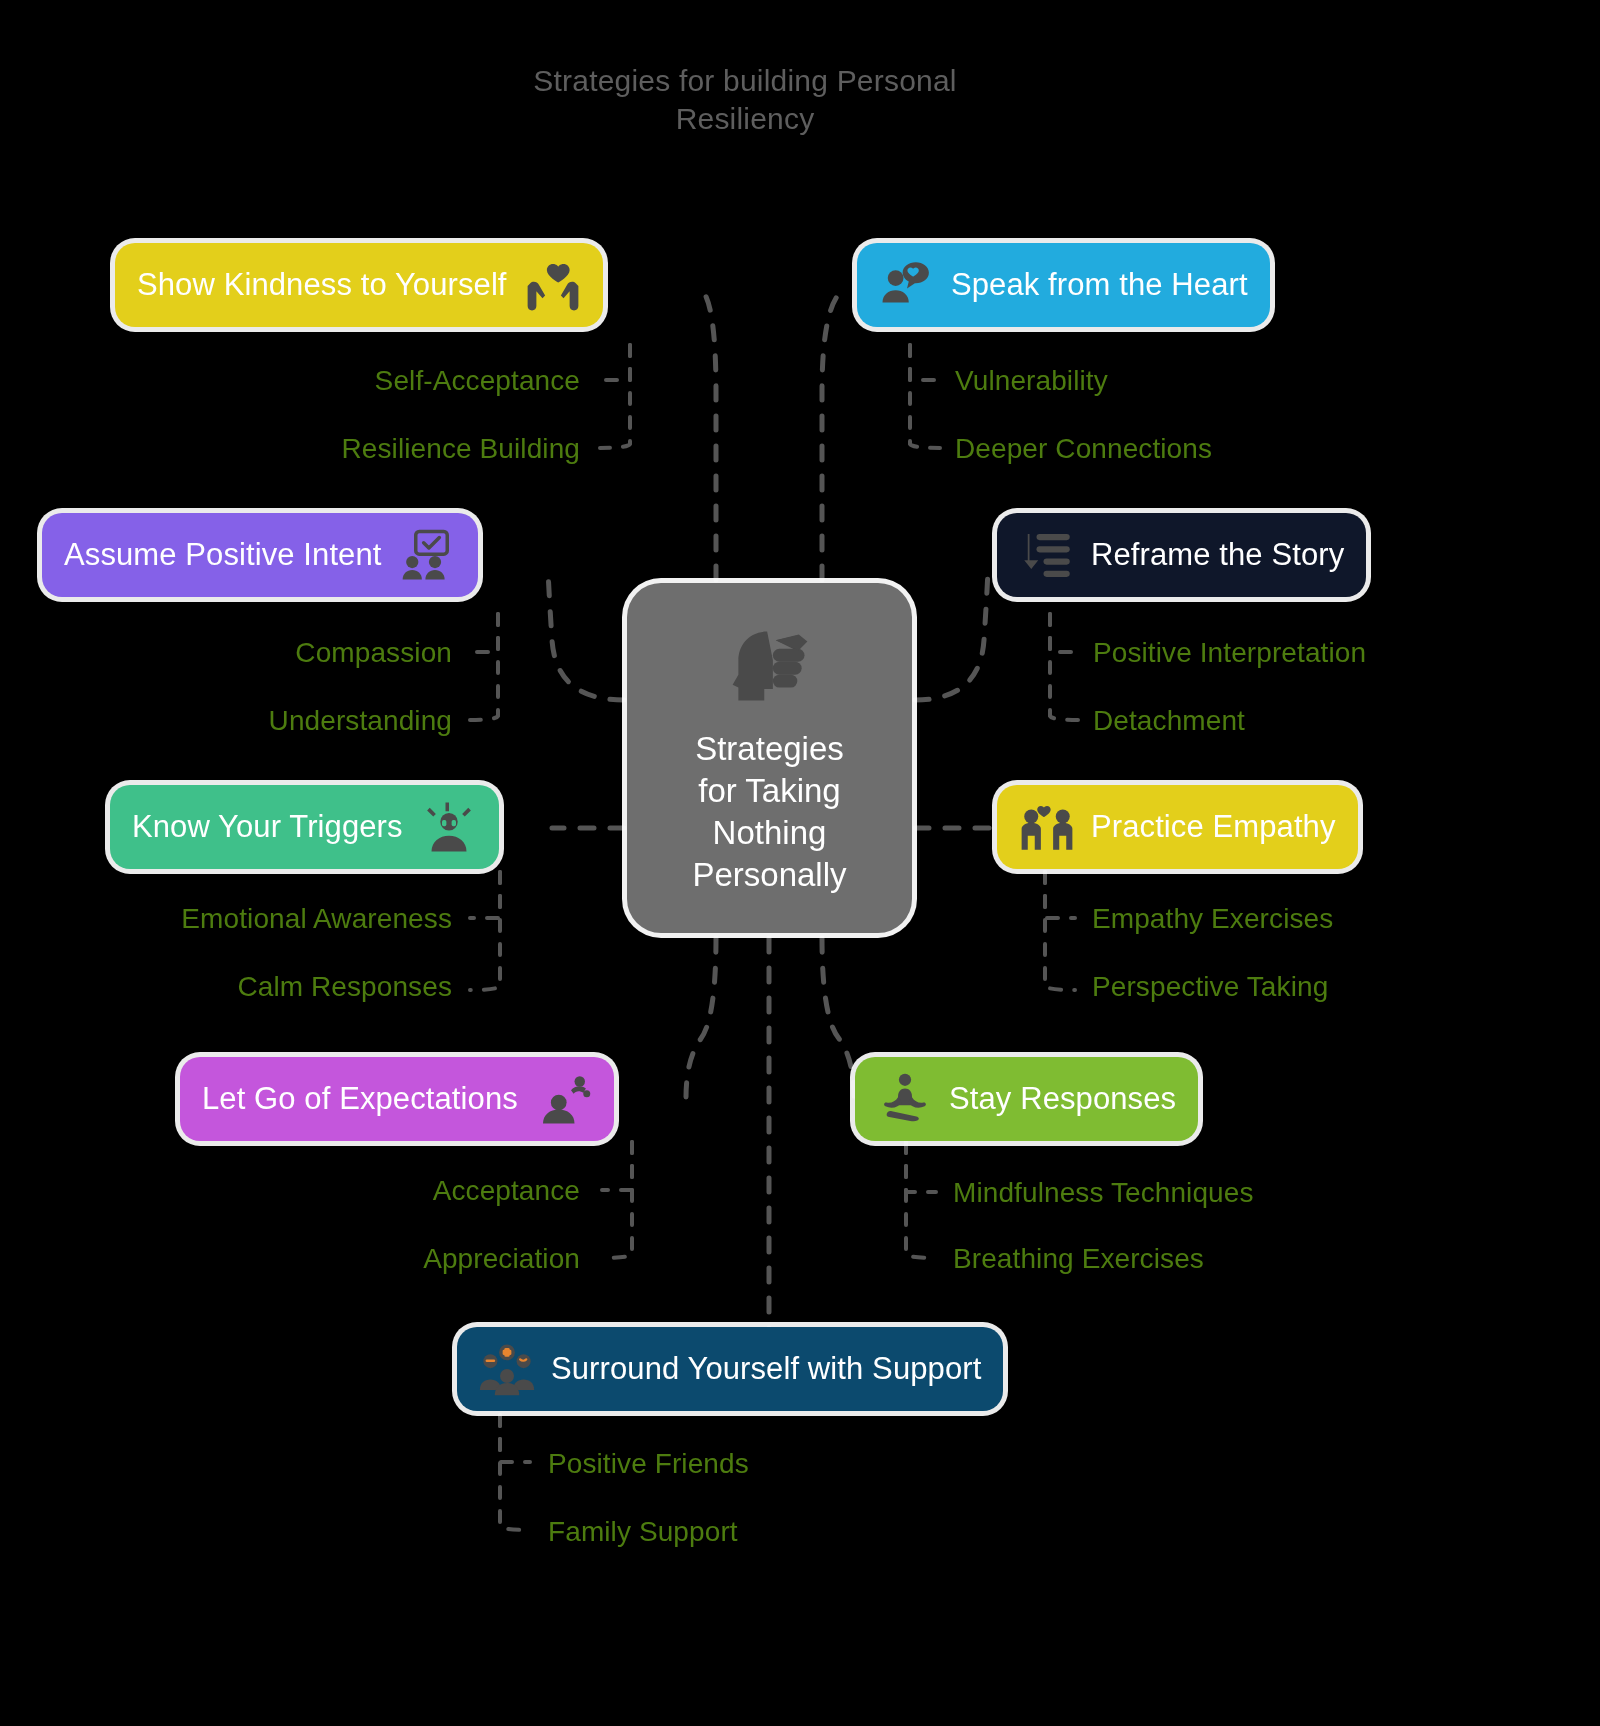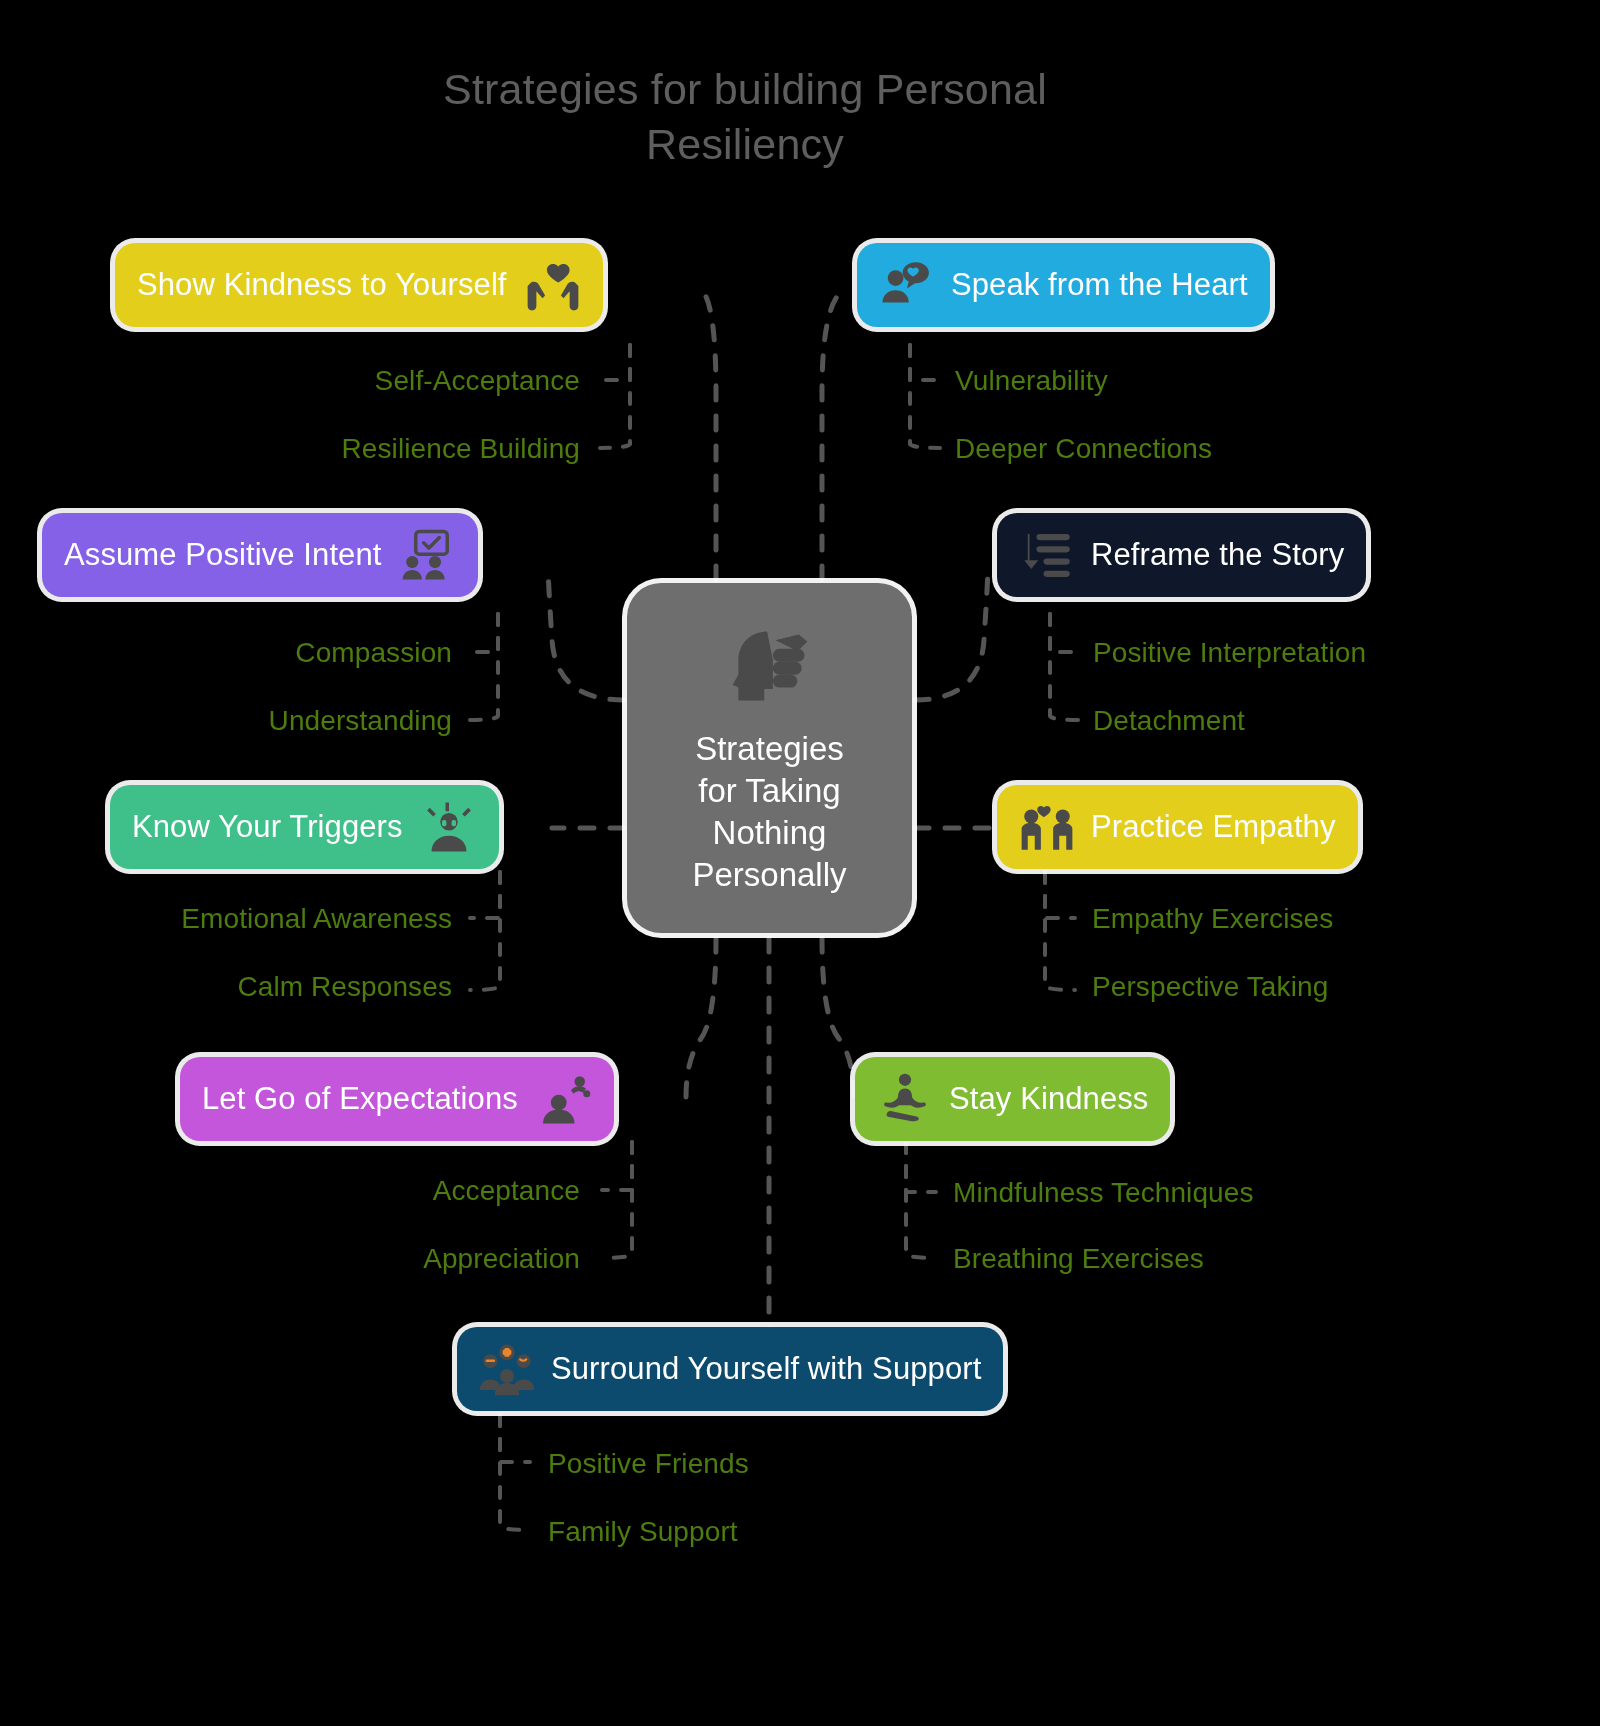--- a/index.html
+++ b/index.html
@@ -9,21 +9,21 @@
     font-family: "Liberation Sans", sans-serif;
     overflow: hidden;
   }
   #stage { position: relative; width: 1600px; height: 1726px; }
 
   #edges { position: absolute; inset: 0; width: 1600px; height: 1726px; pointer-events: none; }
 
   .title {
     position: absolute; left: 0; top: 62px; width: 1490px;
     text-align: center; color: #5e5e5e;
-    font-size: 43px; line-height: 1.28; font-weight: 400;
+    font-size: 30px; line-height: 1.28; font-weight: 400;
     letter-spacing: .2px;
   }
 
   
   .node {
     position: absolute; display: flex; align-items: center;
     border-radius: 20px; padding: 0 22px; height: 84px;
     box-shadow: 0 0 0 5px rgba(255,255,255,.92);
     color: #fff; white-space: nowrap;
   }
@@ -217,21 +217,21 @@
   <div class="sub r" style="right:1020px; top:1243px;">Appreciation</div>
 
   <div class="node icon-left" id="n7" style="left: 855px; top: 1057px; background: rgb(127, 188, 50);">
     <svg class="ico" viewBox="0 0 64 64" fill="#4a4a4a">
       <circle cx="32" cy="10" r="7"></circle>
       <path d="M32 20c-5 0-8 4-8 9v10h16V29c0-5-3-9-8-9z"></path>
       <path d="M24 30c-3 5-8 7-13 6-3-.6-4 3-1.4 4.3 7 3.5 15 1.4 19-5z"></path>
       <path d="M40 30c3 5 8 7 13 6 3-.6 4 3 1.4 4.3-7 3.5-15 1.4-19-5z"></path>
       <path d="M11 50c0-3 3-5 6-4l28 6c3 .6 4 3 1 4.6-2 1-5 1-8 .4l-24-4.5C12 52.2 11 51.3 11 50z"></path>
     </svg>
-    <span class="lbl">Stay Kindness</span>
+    <span class="lbl">Stay Responses</span>
   </div>
   <div class="sub l" style="left:953px; top:1177px;">Mindfulness Techniques</div>
   <div class="sub l" style="left:953px; top:1243px;">Breathing Exercises</div>
 
   <div class="node icon-left" id="n8" style="left: 457px; top: 1327px; background: #0c4a6e;">
     <svg class="ico" viewBox="0 0 64 64" fill="#4a4a4a">
       <circle cx="32" cy="13" r="9"></circle>
       <rect x="29" y="8" width="6" height="10" rx="1.5" fill="#E8852F"></rect>
       <rect x="27" y="10" width="10" height="6" rx="1.5" fill="#E8852F"></rect>
       <circle cx="13" cy="23" r="8"></circle>

